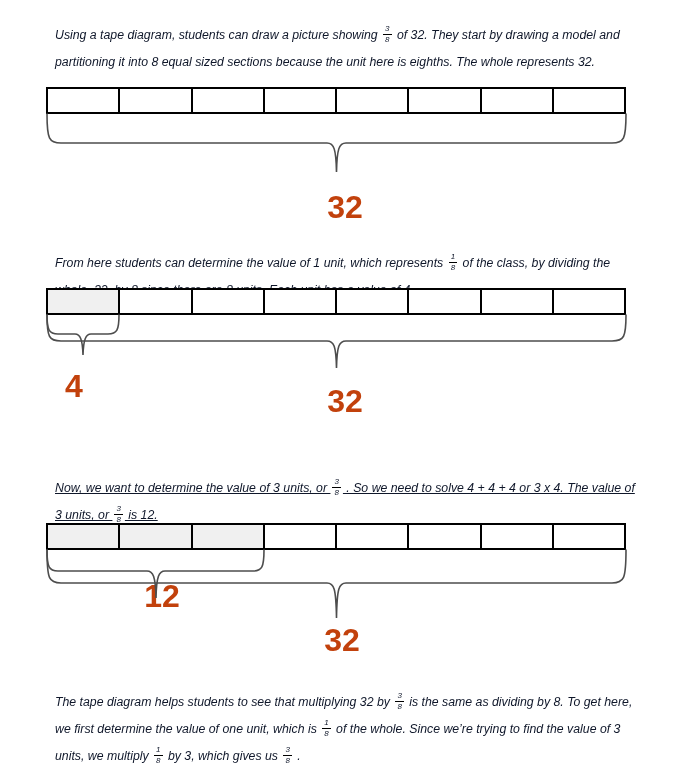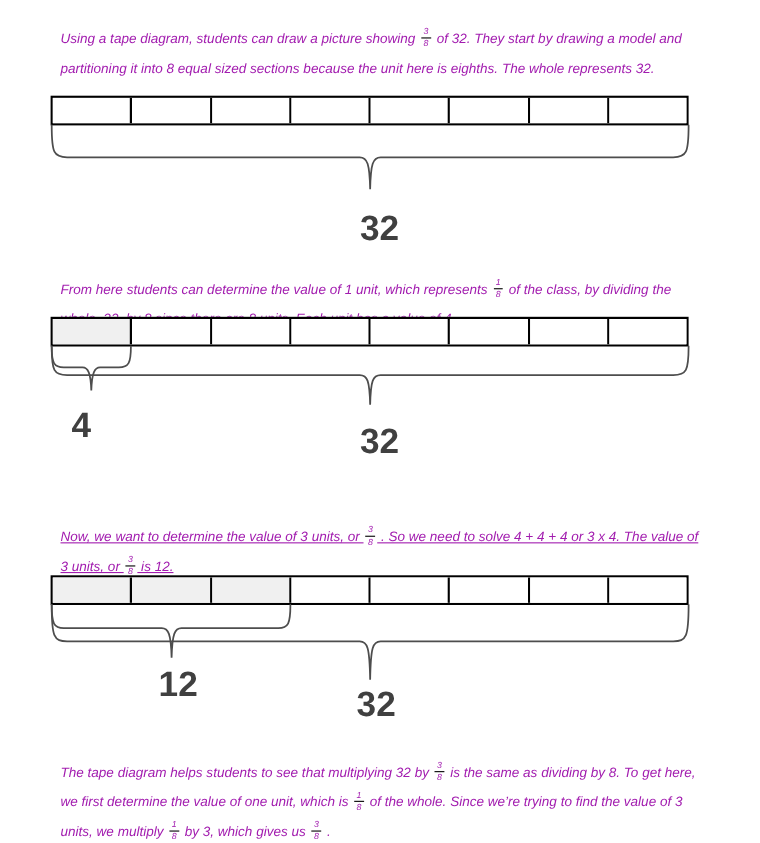--- a/index.html
+++ b/index.html
@@ -3,41 +3,41 @@
 <meta charset="utf-8">
 <style>
   html,body{margin:0;padding:0;}
   body{
     width:691px;height:766px;background:#ffffff;position:relative;overflow:hidden;
     font-family:"Liberation Sans",sans-serif;color:#000;
   }
   .para{
     position:absolute;left:55px;
     font-style:italic;font-size:12.3px;line-height:27px;
-    white-space:nowrap;color:#a21caf;
+    white-space:nowrap;color:#0f172a;
   }
   .frac{
     display:inline-block;vertical-align:middle;text-align:center;
     font-size:8px;line-height:1.15;font-style:italic;
     margin:0 2px;position:relative;top:-2px;
   }
   .frac .num{display:block;border-bottom:1px solid #000;padding:0 2px;}
   .frac .den{display:block;}
   .tape{
     position:absolute;left:46px;width:580px;height:27px;
     display:flex;border:2px solid #000;box-sizing:border-box;background:#fff;
   }
   .cell{flex:1;border-right:2px solid #000;background:#fff;}
   .cell:last-child{border-right:none;}
   .cell.shaded{background:#f0f0f0;}
   .brace-layer{position:absolute;left:0;top:0;width:691px;height:766px;pointer-events:none;}
   .brace{fill:none;stroke:#4d4d4d;stroke-width:1.6px;stroke-linecap:round;}
   .value-label{
     position:absolute;transform:translateX(-50%);
-    font-weight:bold;font-size:32px;line-height:1;color:#404040;
+    font-weight:bold;font-size:32px;line-height:1;color:#c2410c;
     font-family:"Liberation Sans",sans-serif;
   }
 </style>
 </head>
 <body>
 
 <p class="para" style="top:10px;">Using a tape diagram, students can draw a picture showing <span class="frac"><span class="num">3</span><span class="den">8</span></span> of 32. They start by drawing a model and<br>partitioning it into 8 equal sized sections because the unit here is eighths. The whole represents 32.</p>
 
 <div class="tape" style="top:87px;">
     <div class="cell"></div>
@@ -71,21 +71,21 @@
 <div class="tape" style="top:523px;">
     <div class="cell shaded"></div>
     <div class="cell shaded"></div>
     <div class="cell shaded"></div>
     <div class="cell"></div>
     <div class="cell"></div>
     <div class="cell"></div>
     <div class="cell"></div>
     <div class="cell"></div>
   </div>
-<div class="value-label" style="left:162px;top:606px;text-align:right;">12</div>
+<div class="value-label" style="left:162px;top:580px;text-align:right;">12</div>
 <div class="value-label" style="left:342px;top:624px;">32</div>
 
 <p class="para" style="top:677px;">The tape diagram helps students to see that multiplying 32 by <span class="frac"><span class="num">3</span><span class="den">8</span></span> is the same as dividing by 8. To get here,<br>we first determine the value of one unit, which is <span class="frac"><span class="num">1</span><span class="den">8</span></span> of the whole. Since we’re trying to find the value of 3<br>units, we multiply <span class="frac"><span class="num">1</span><span class="den">8</span></span> by 3, which gives us <span class="frac"><span class="num">3</span><span class="den">8</span></span> .</p>
 
 <svg class="brace-layer" viewBox="0 0 691 766">
   <path class="brace" d="M 47,114 C 47,139 49,143 61,143 L 327,143 C 334,143 336,149 336.5,172 C 337,149 339,143 346,143 L 612,143 C 624,143 626,139 626,114"></path>
   <path class="brace" d="M 47,315 C 47,330 49,334 58,334 L 75,334 C 80,334 82.5,339 83,355 C 83.5,339 86,334 91,334 L 108,334 C 117,334 119,330 119,315"></path>
   <path class="brace" d="M 47,315 C 47,337 49,341 61,341 L 327,341 C 334,341 336,346 336.5,368 C 337,346 339,341 346,341 L 612,341 C 624,341 626,337 626,315"></path>
   <path class="brace" d="M 47,550 C 47,567 49,571 58,571 L 147,571 C 153,571 155.5,576 156,598 C 156.5,576 159,571 165,571 L 253,571 C 262,571 264,567 264,550"></path>
   <path class="brace" d="M 47,550 C 47,579 49,583 61,583 L 327,583 C 334,583 336,588 336.5,618 C 337,588 339,583 346,583 L 612,583 C 624,583 626,579 626,550"></path>

